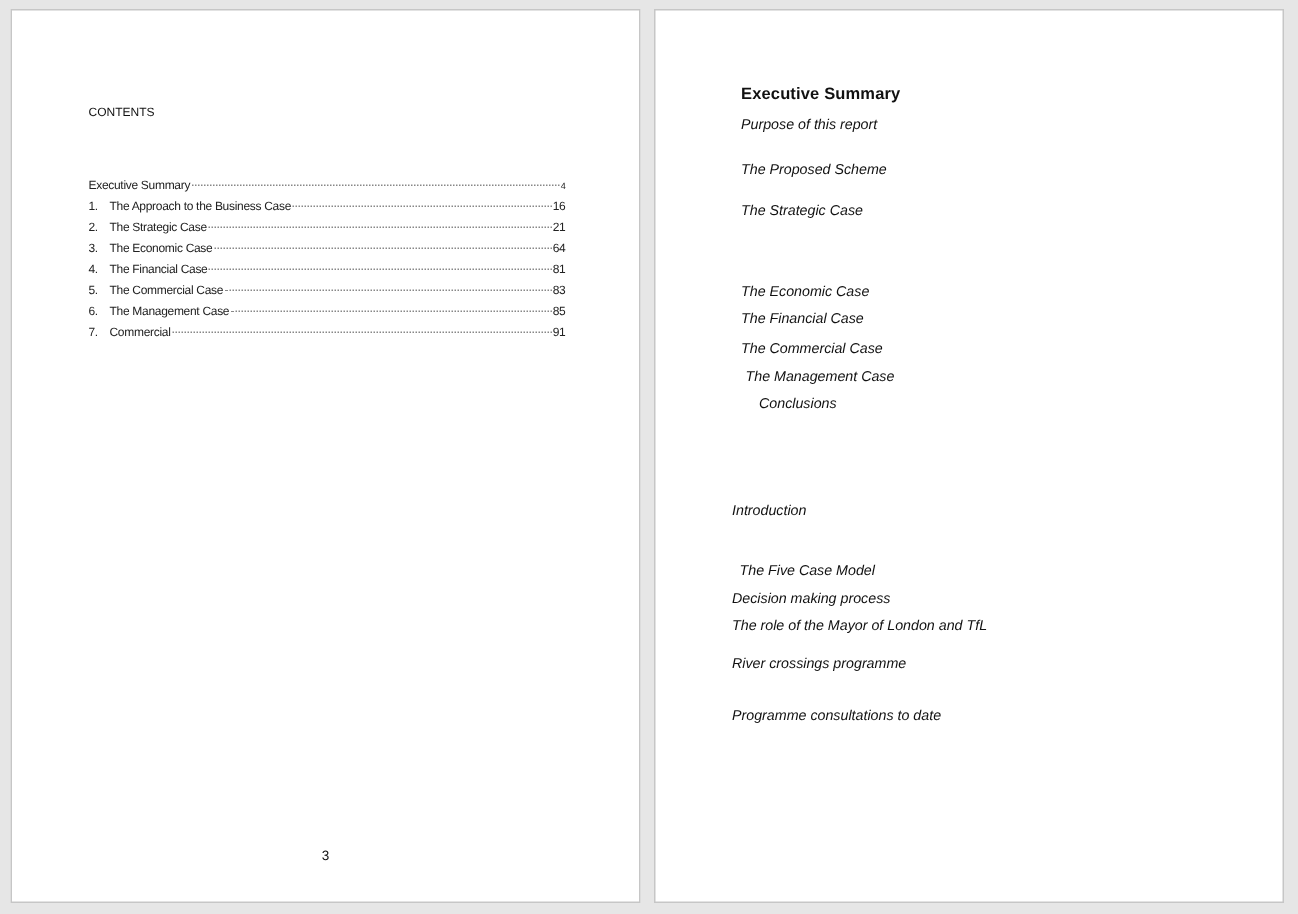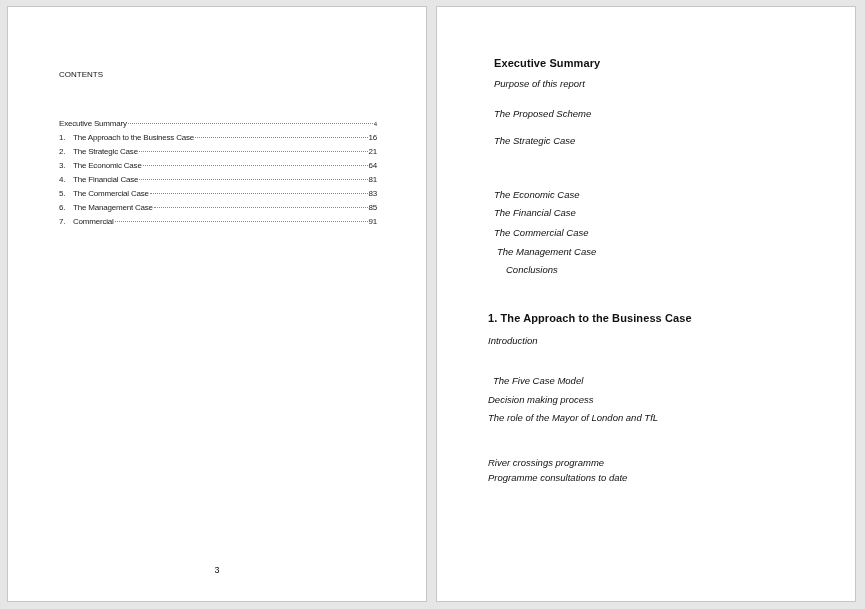--- a/index.html
+++ b/index.html
@@ -151,20 +151,19 @@
   <div class="rp-item h1" style="left:57px; top:50px;">Executive Summary</div>
   <div class="rp-item h2" style="left:57px; top:71px;">Purpose of this report</div>
   <div class="rp-item h2" style="left:57px; top:101px;">The Proposed Scheme</div>
   <div class="rp-item h2" style="left:57px; top:128px;">The Strategic Case</div>
   <div class="rp-item h2" style="left:57px; top:182px;">The Economic Case</div>
   <div class="rp-item h2" style="left:57px; top:200px;">The Financial Case</div>
   <div class="rp-item h2" style="left:57px; top:220px;">The Commercial Case</div>
   <div class="rp-item h2" style="left:60px; top:239px;">The Management Case</div>
   <div class="rp-item h2" style="left:57px; top:257px;margin-left:12px;">Conclusions</div>
 
-  <div class="rp-item h1" style="left:51px; top:305px;">1. The Approach to the Business Case</div>
   <div class="rp-item h2" style="left:51px; top:328px;">Introduction</div>
   <div class="rp-item h2" style="left:56px; top:368px;">The Five Case Model</div>
   <div class="rp-item h2" style="left:51px; top:387px;">Decision making process</div>
   <div class="rp-item h2" style="left:51px; top:405px;">The role of the Mayor of London and TfL</div>
-  <div class="rp-item h2" style="left:51px; top:450px;">River crossings programme</div>
+  <div class="rp-item h2" style="left:51px; top:430px;">River crossings programme</div>
   <div class="rp-item h2" style="left:51px; top:465px;">Programme consultations to date</div>
 </div>
 
 </body></html>

